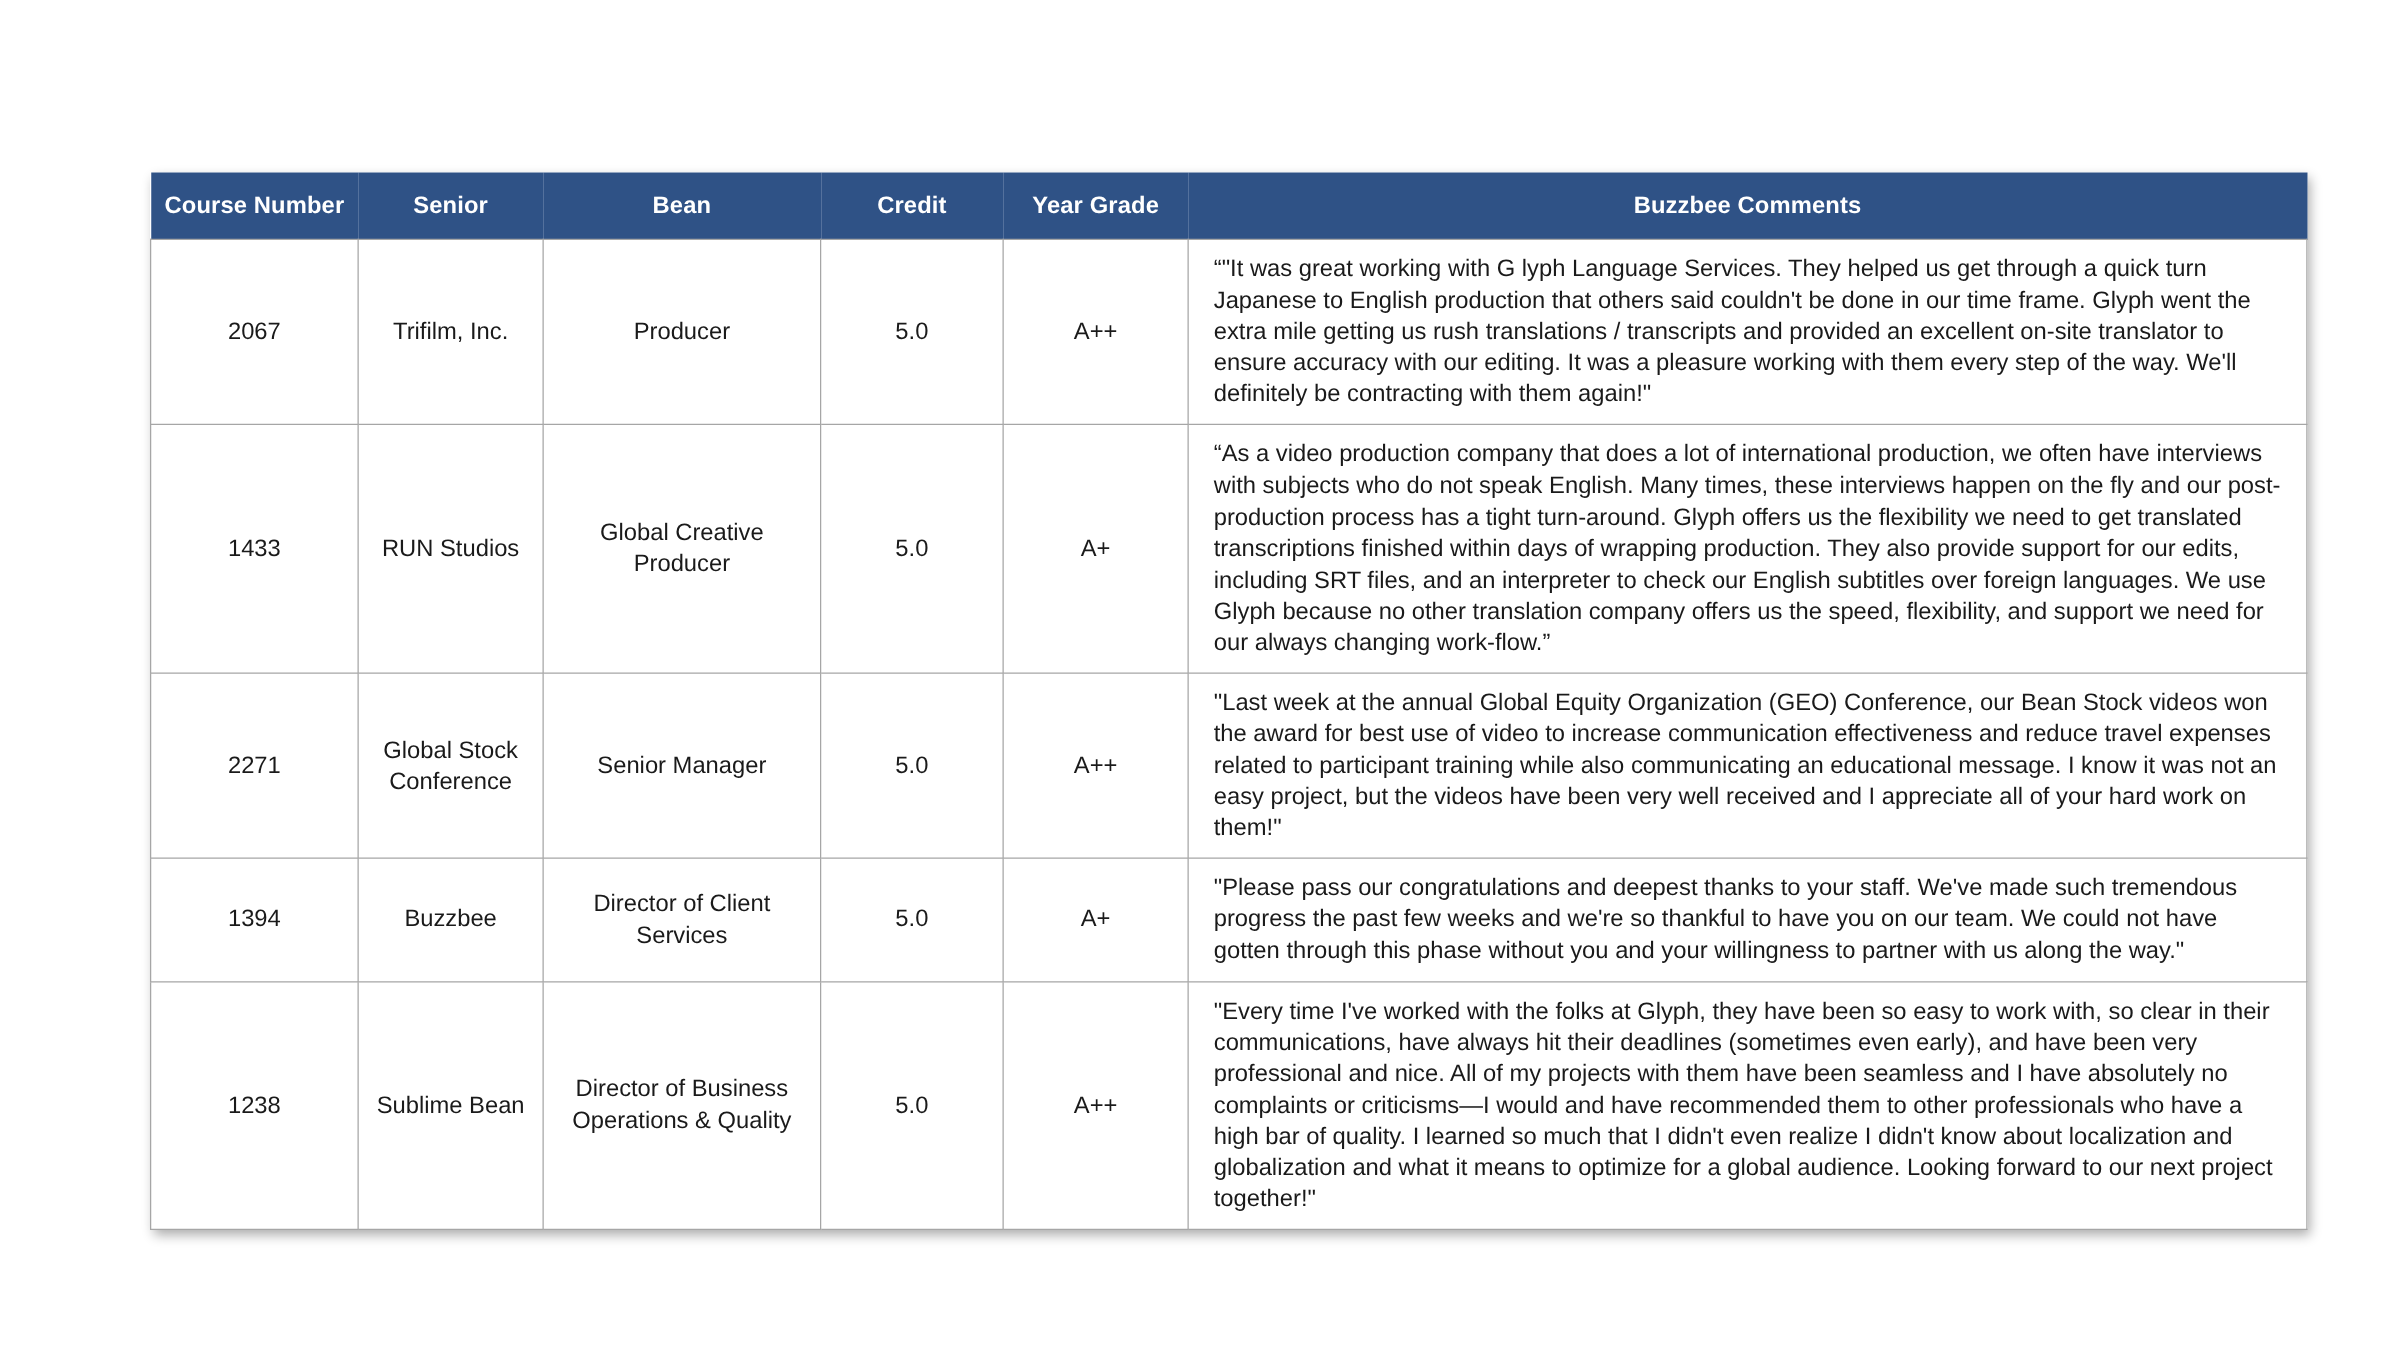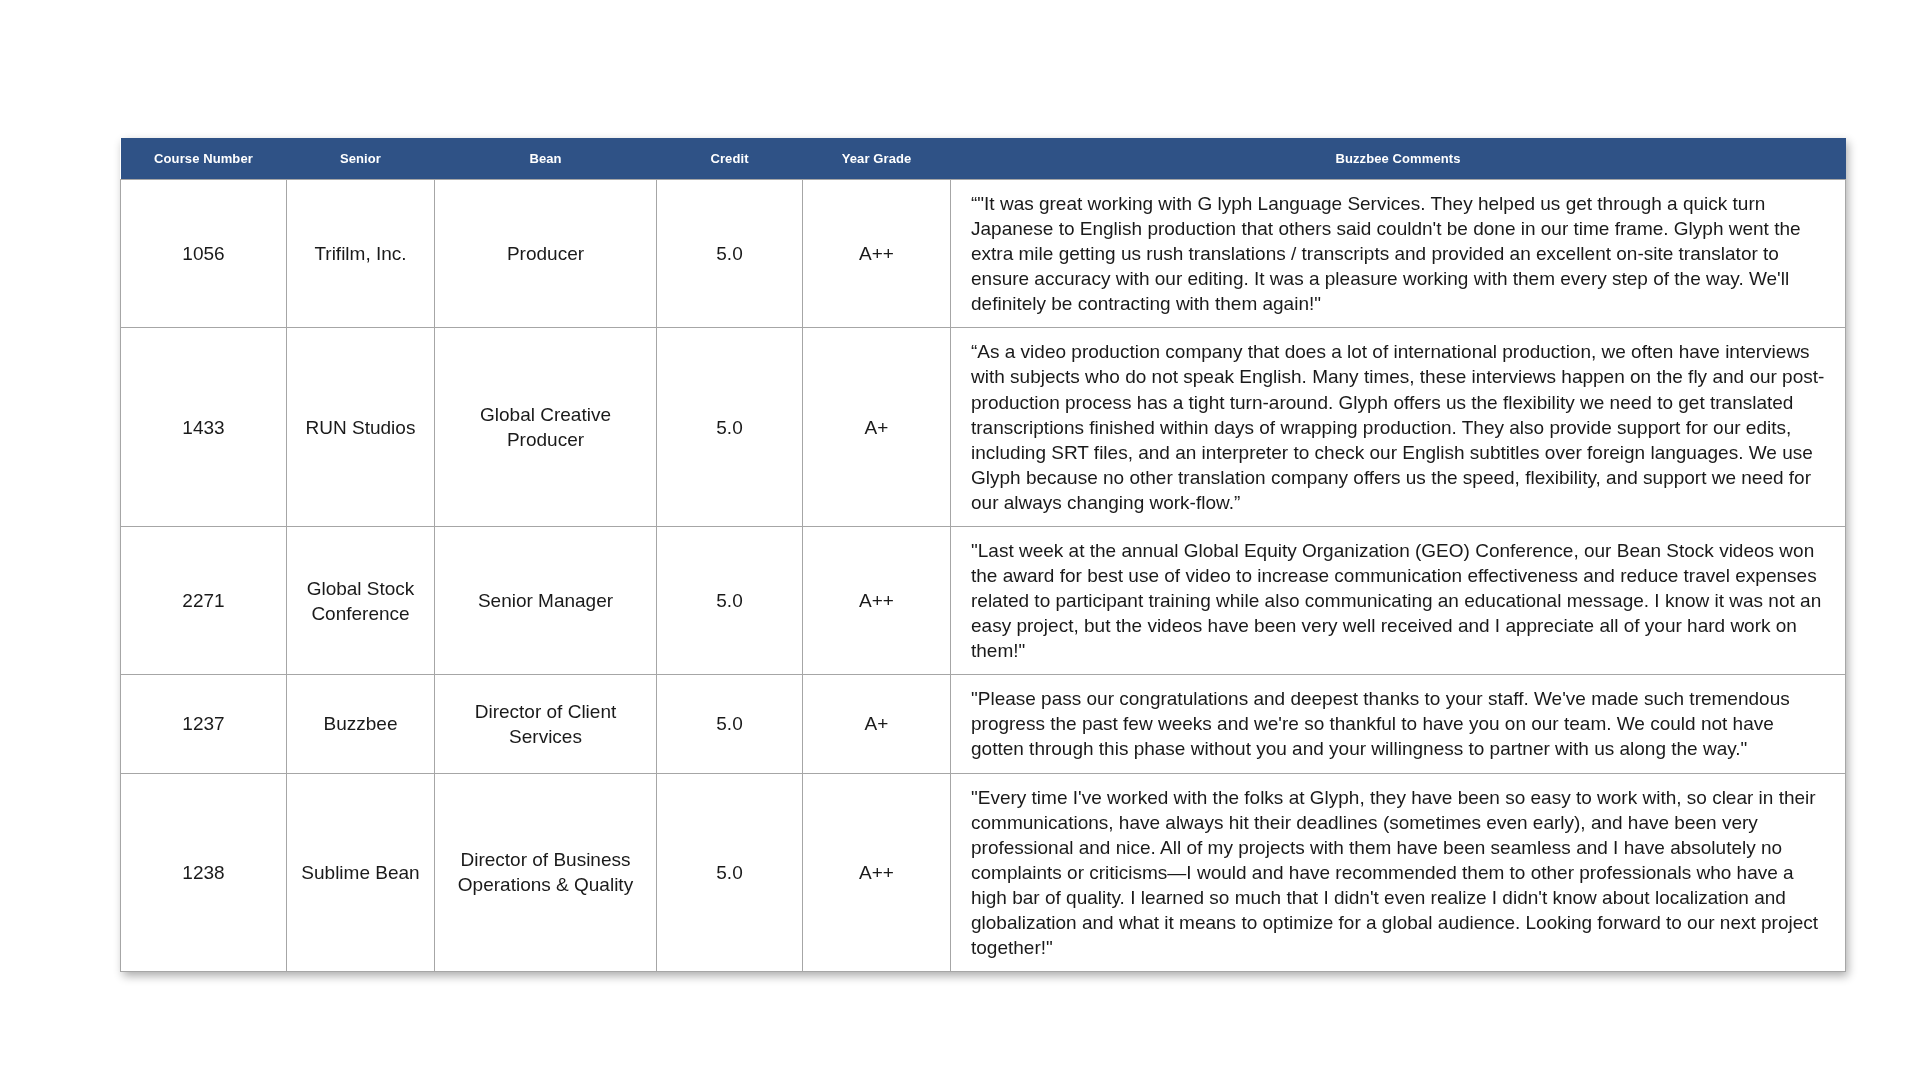--- a/index.html
+++ b/index.html
@@ -31,23 +31,23 @@
   table.grades {
     border-collapse: collapse;
     width: 1725px;
     table-layout: fixed;
     background: #ffffff;
   }
 
   table.grades thead th {
     background: #2f5286;
     color: #ffffff;
-    font-size: 13px;
+    font-size: 19px;
     font-weight: bold;
-    height: 41px;
+    height: 53px;
     padding: 0 6px;
     text-align: center;
     vertical-align: middle;
     border: none;
     letter-spacing: 0.1px;
   }
 
   table.grades tbody td {
     border: 1px solid #a6a6a6;
     vertical-align: middle;
@@ -101,21 +101,21 @@
           <th>Course Number</th>
           <th>Senior</th>
           <th>Bean</th>
           <th>Credit</th>
           <th>Year Grade</th>
           <th>Buzzbee Comments</th>
         </tr>
       </thead>
       <tbody>
         <tr>
-          <td class="c-num">1056</td>
+          <td class="c-num">2067</td>
           <td class="c-company">Trifilm, Inc.</td>
           <td class="c-title">Producer</td>
           <td class="c-credit">5.0</td>
           <td class="c-grade">A++</td>
           <td class="c-comment">“"It was great working with G lyph Language Services.  They helped us get through a quick turn Japanese to English production that others said couldn't be done in our time frame.  Glyph went the extra mile getting us rush translations / transcripts and provided an excellent on-site translator to ensure accuracy with our editing.  It was a pleasure working with them every step of the way.  We'll definitely be contracting with them again!"</td>
         </tr>
         <tr>
           <td class="c-num">1433</td>
           <td class="c-company">RUN Studios</td>
           <td class="c-title">Global Creative Producer</td>
@@ -125,21 +125,21 @@
         </tr>
         <tr>
           <td class="c-num">2271</td>
           <td class="c-company">Global Stock Conference</td>
           <td class="c-title">Senior Manager</td>
           <td class="c-credit">5.0</td>
           <td class="c-grade">A++</td>
           <td class="c-comment">"Last week at the annual Global Equity Organization (GEO) Conference, our Bean Stock videos won the award for best use of video to increase communication effectiveness and reduce travel expenses related to participant training while also communicating an educational message. I know it was not an easy project, but the videos have been very well received and I appreciate all of your hard work on them!"</td>
         </tr>
         <tr>
-          <td class="c-num">1237</td>
+          <td class="c-num">1394</td>
           <td class="c-company">Buzzbee</td>
           <td class="c-title">Director of Client Services</td>
           <td class="c-credit">5.0</td>
           <td class="c-grade">A+</td>
           <td class="c-comment">"Please pass our congratulations and deepest thanks to your staff. We've made such tremendous progress the past few weeks and we're so thankful to have you on our team. We could not have gotten through this phase without you and your willingness to partner with us along the way."</td>
         </tr>
         <tr>
           <td class="c-num">1238</td>
           <td class="c-company">Sublime Bean</td>
           <td class="c-title">Director of Business Operations &amp; Quality</td>

